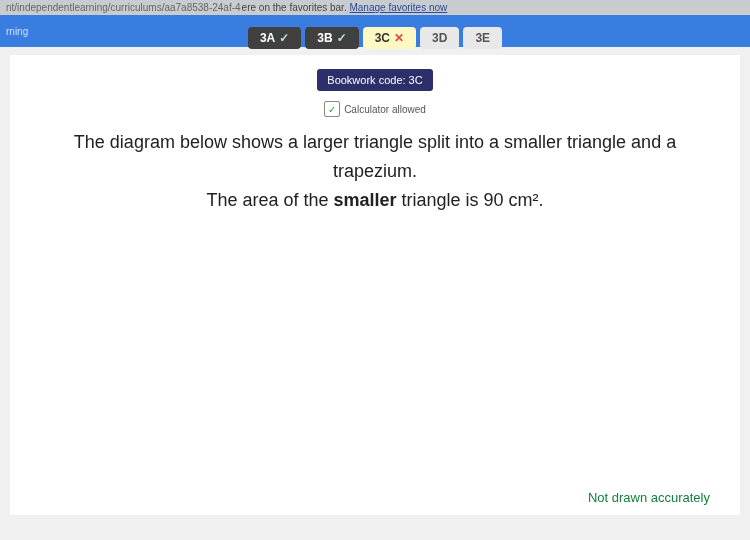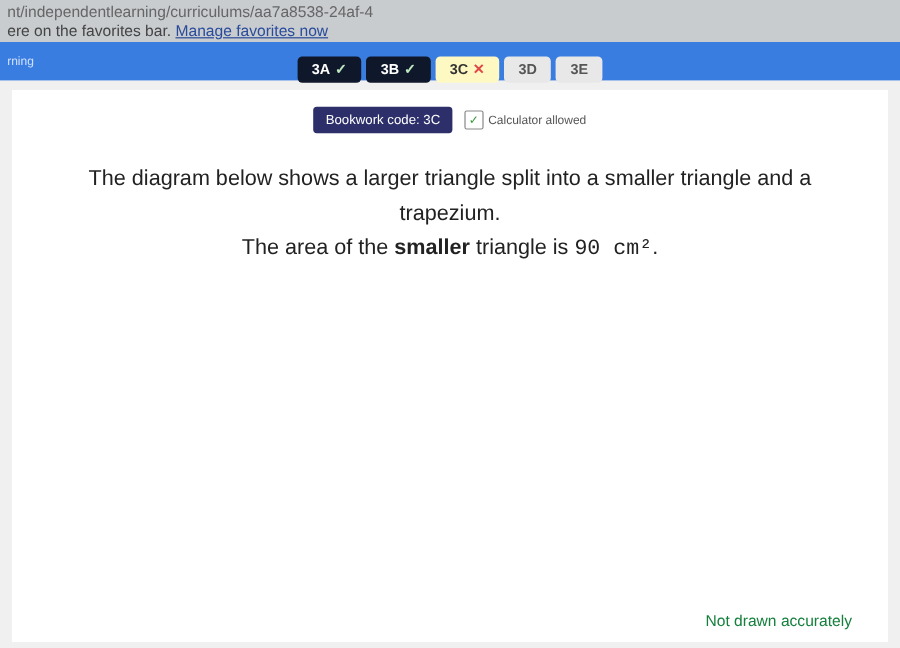--- a/index.html
+++ b/index.html
@@ -6,25 +6,25 @@
   body {
     font-family: Arial, sans-serif;
     background: #f0f0f0;
     width: 750px;
     height: 540px;
     overflow: hidden;
     position: relative;
   }
   .browser-top {
     background: #c8cccf;
-    font-size: 13px;
+    font-size: 10px;
     color: #555;
     padding: 2px 6px;
     display: flex;
-    flex-direction: column;
+    flex-direction: row;
     gap: 1px;
   }
   .browser-top .url { color: #666; }
   .browser-top .fav { color: #444; }
   .browser-top .fav a { color: #2a4b9b; text-decoration: underline; }
   .blue-bar {
     background: #3a7de0;
     height: 22px;
     display: flex;
     align-items: center;
@@ -44,38 +44,39 @@
     padding: 4px 12px;
     font-size: 12px;
     font-weight: bold;
     border-radius: 4px;
     background: #e8e8e8;
     cursor: pointer;
     display: flex;
     align-items: center;
     gap: 4px;
   }
-  .tab.done { background: #0f172a; color: #fff; }
+  .tab.done { background: #404040; color: #fff; }
   .tab.wrong { background: #fef9c3; color: #333; }
   .tab.plain { background: #e8e8e8; color: #555; }
   .check { color: #bfe8bf; font-weight: bold; }
   .cross { color: #e04848; font-weight: bold; }
   .content {
     background: #fff;
     margin: 6px 10px;
     padding: 14px 28px 10px 28px;
     min-height: 460px;
     position: relative;
   }
   .meta-row {
     display: flex;
     justify-content: center;
     align-items: center;
     gap: 10px;
-    margin-bottom: 23px;
+    margin-bottom: 11px;
+    flex-direction: column;
   }
   .bookwork {
     background: #2d2f6a;
     color: #fff;
     font-size: 11px;
     padding: 5px 10px;
     border-radius: 3px;
   }
   .calc {
     display: flex;
@@ -93,21 +94,21 @@
   }
   .question {
     text-align: center;
     font-size: 18px;
     line-height: 1.6;
     color: #222;
     margin-bottom: 10px;
   }
   .question .line2, .question .line3, .question .line4 { display:block; }
   .question strong { font-weight: bold; }
-  .math { font-family: Liberation Mono, monospace; }
+  .math { font-family: Liberation Sans, sans-serif; }
   .diagram-wrap {
     display:flex;
     justify-content:center;
     margin-top: 10px;
     position: relative;
   }
   .note {
     position: absolute;
     right: 30px;
     bottom: 10px;

